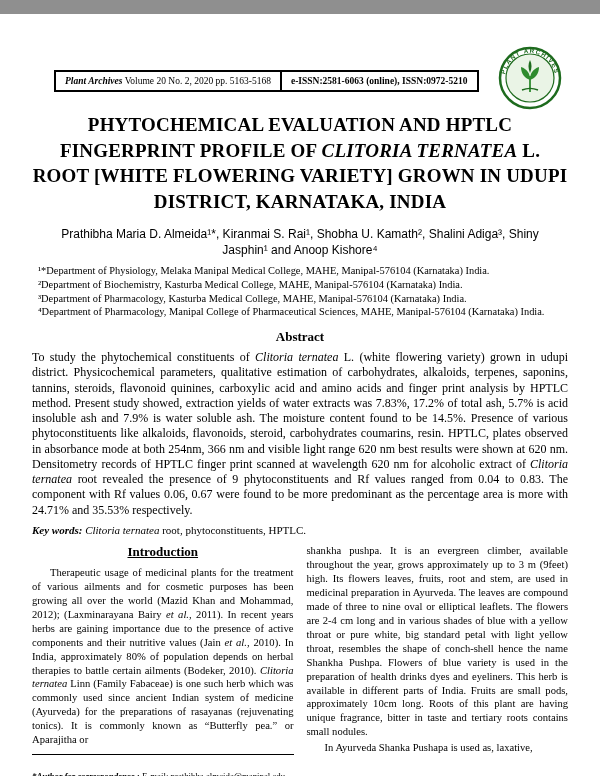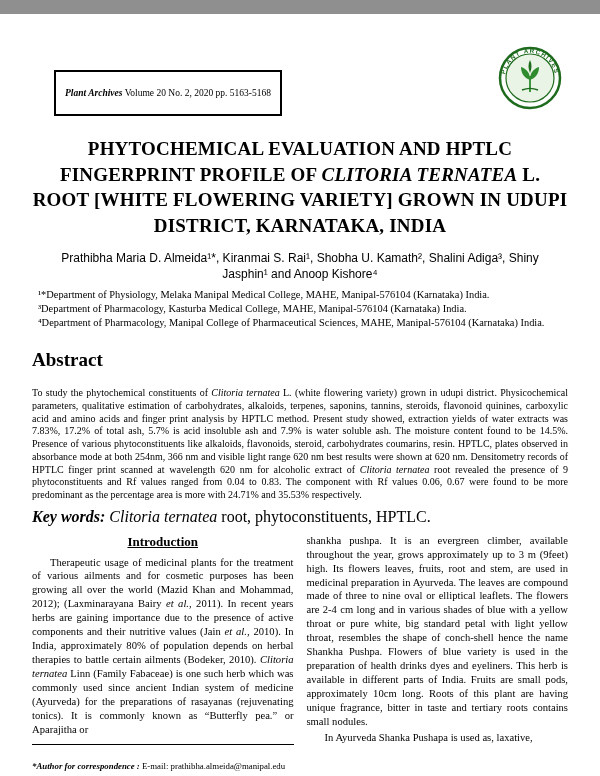--- a/index.html
+++ b/index.html
@@ -7,45 +7,45 @@
   .page {
     width: 600px; height: 776px; background: #ffffff; color: #000;
     font-family: "Liberation Serif", serif; overflow: hidden; position: relative;
     margin: 0 auto;
   }
   .top-strip { height: 14px; background: #8f8f8f; width: 100%; }
   .content { padding: 0 32px; }
 
   .header-row { margin-top: 56px; position: relative; display: flex; padding-left: 22px; }
   .journal-box {
-    border: 2px solid #000; padding: 16px 9px; font-size: 9.5px; white-space: nowrap;
+    border: 2px solid #000; padding: 4px 9px; font-size: 9.5px; white-space: nowrap;
   }
   .issn-box {
     border: 2px solid #000; margin-left: -2px; padding: 4px 9px; font-size: 9.5px;
     font-weight: bold; white-space: nowrap;
   }
   .logo { position: absolute; right: 6px; top: -24px; width: 64px; height: 64px; }
 
   .article-title {
     margin: 20px auto 0 auto; max-width: 540px; text-align: center;
     font-size: 19px; font-weight: bold; line-height: 1.35; letter-spacing: 0.2px;
   }
   .authors {
     margin: 11px auto 0 auto; max-width: 490px; text-align: center;
     font-family: "Liberation Sans", sans-serif; font-size: 12px; font-weight: normal;
     line-height: 1.35;
   }
   .affiliations {
     margin: 6px auto 0 auto; max-width: 524px; text-align: left;
     font-size: 10.4px; line-height: 1.33;
   }
-  .abstract-heading { margin-top: 20px; font-size: 19px; font-weight: bold; }
-  .abstract-text { margin-top: 16px; font-size: 10px; line-height: 1.27; text-align: justify; }
+  .abstract-heading { margin-top: 10px; text-align: center; font-size: 13px; font-weight: bold; }
+  .abstract-text { margin-top: 5px; font-size: 12px; line-height: 1.27; text-align: justify; }
   .abstract-text p + p { margin-top: 5px; }
-  .keywords { margin-top: 6px; font-size: 16px; }
+  .keywords { margin-top: 6px; font-size: 11px; }
 
   .columns { margin-top: 8px; display: flex; gap: 13px; height: 238px; overflow: hidden; }
   .col {
     flex: 1; font-size: 10.6px; line-height: 1.32; text-align: justify;
     display: flex; flex-direction: column; min-width: 0;
   }
   .intro-heading {
     text-align: center; font-size: 13px; font-weight: bold;
     text-decoration: underline; margin-bottom: 5px; line-height: 1.3;
   }
@@ -59,20 +59,21 @@
 </head>
 <body>
 
 <div class="page">
   <div class="top-strip"></div>
 
   <div class="content">
 
     <div class="header-row">
       <div class="journal-box"><span style="font-style: italic; font-weight: bold;">Plant Archives</span><span> Volume 20 No. 2, 2020 pp. 5163-5168</span></div>
+      <div class="issn-box">e-ISSN:2581-6063 (online), ISSN:0972-5210</div>
 
       <svg class="logo" viewBox="0 0 64 64">
         <circle cx="32" cy="32" r="30" fill="#ffffff" stroke-width="2.5" stroke="#1e6b1e"></circle>
         <circle cx="32" cy="32" r="24" fill="#eaf4e6" stroke-width="1.2" stroke="#1e6b1e"></circle>
         <defs>
           <path id="logoArc" d="M 7,32 A 25,25 0 0 1 57,32" fill="none"></path>
         </defs>
         <text font-size="6.2" font-family="Liberation Sans, sans-serif" font-weight="bold" letter-spacing="1.2" fill="#1e6b1e">
           <textPath href="#logoArc" startOffset="50%" text-anchor="middle">PLANT ARCHIVES</textPath>
         </text>
@@ -85,20 +86,21 @@
         </g>
       </svg>
     </div>
 
     <h1 class="article-title"><span>PHYTOCHEMICAL EVALUATION AND HPTLC FINGERPRINT PROFILE OF </span><span style="font-style: italic;">CLITORIA TERNATEA</span><span> L. ROOT [WHITE FLOWERING VARIETY] GROWN IN UDUPI DISTRICT, KARNATAKA, INDIA</span></h1>
 
     <div class="authors">Prathibha Maria D. Almeida¹*, Kiranmai S. Rai¹, Shobha U. Kamath², Shalini Adiga³, Shiny Jasphin¹ and Anoop Kishore⁴</div>
 
     <div class="affiliations">
       <div>¹*Department of Physiology, Melaka Manipal Medical College, MAHE, Manipal-576104 (Karnataka) India.</div>
+      <div>²Department of Biochemistry, Kasturba Medical College, MAHE, Manipal-576104 (Karnataka) India.</div>
       <div>³Department of Pharmacology, Kasturba Medical College, MAHE, Manipal-576104 (Karnataka) India.</div>
       <div>⁴Department of Pharmacology, Manipal College of Pharmaceutical Sciences, MAHE, Manipal-576104 (Karnataka) India.</div>
     </div>
 
     <div class="abstract-heading">Abstract</div>
 
     <div class="abstract-text">
       <p><span>To study the phytochemical constituents of </span><span style="font-style: italic;">Clitoria ternatea</span><span> L. (white flowering variety) grown in udupi district. Physicochemical parameters, qualitative estimation of carbohydrates, alkaloids, terpenes, saponins, tannins, steroids, flavonoid quinines, carboxylic acid and amino acids and finger print analysis by HPTLC method. Present study showed, extraction yields of water extracts was 7.83%, 17.2% of total ash, 5.7% is acid insoluble ash and 7.9% is water soluble ash. The moisture content found to be 14.5%. Presence of various phytoconstituents like alkaloids, flavonoids, steroid, carbohydrates coumarins, resin. HPTLC, plates observed in absorbance mode at both 254nm, 366 nm and visible light range 620 nm best results were shown at 620 nm. Densitometry records of HPTLC finger print scanned at wavelength 620 nm for alcoholic extract of </span><span style="font-style: italic;">Clitoria ternatea</span><span> root revealed the presence of 9 phytoconstituents and Rf values ranged from 0.04 to 0.83. The component with Rf values 0.06, 0.67 were found to be more predominant as the percentage area is more with 24.71% and 35.53% respectively.</span></p>
     </div>
 

